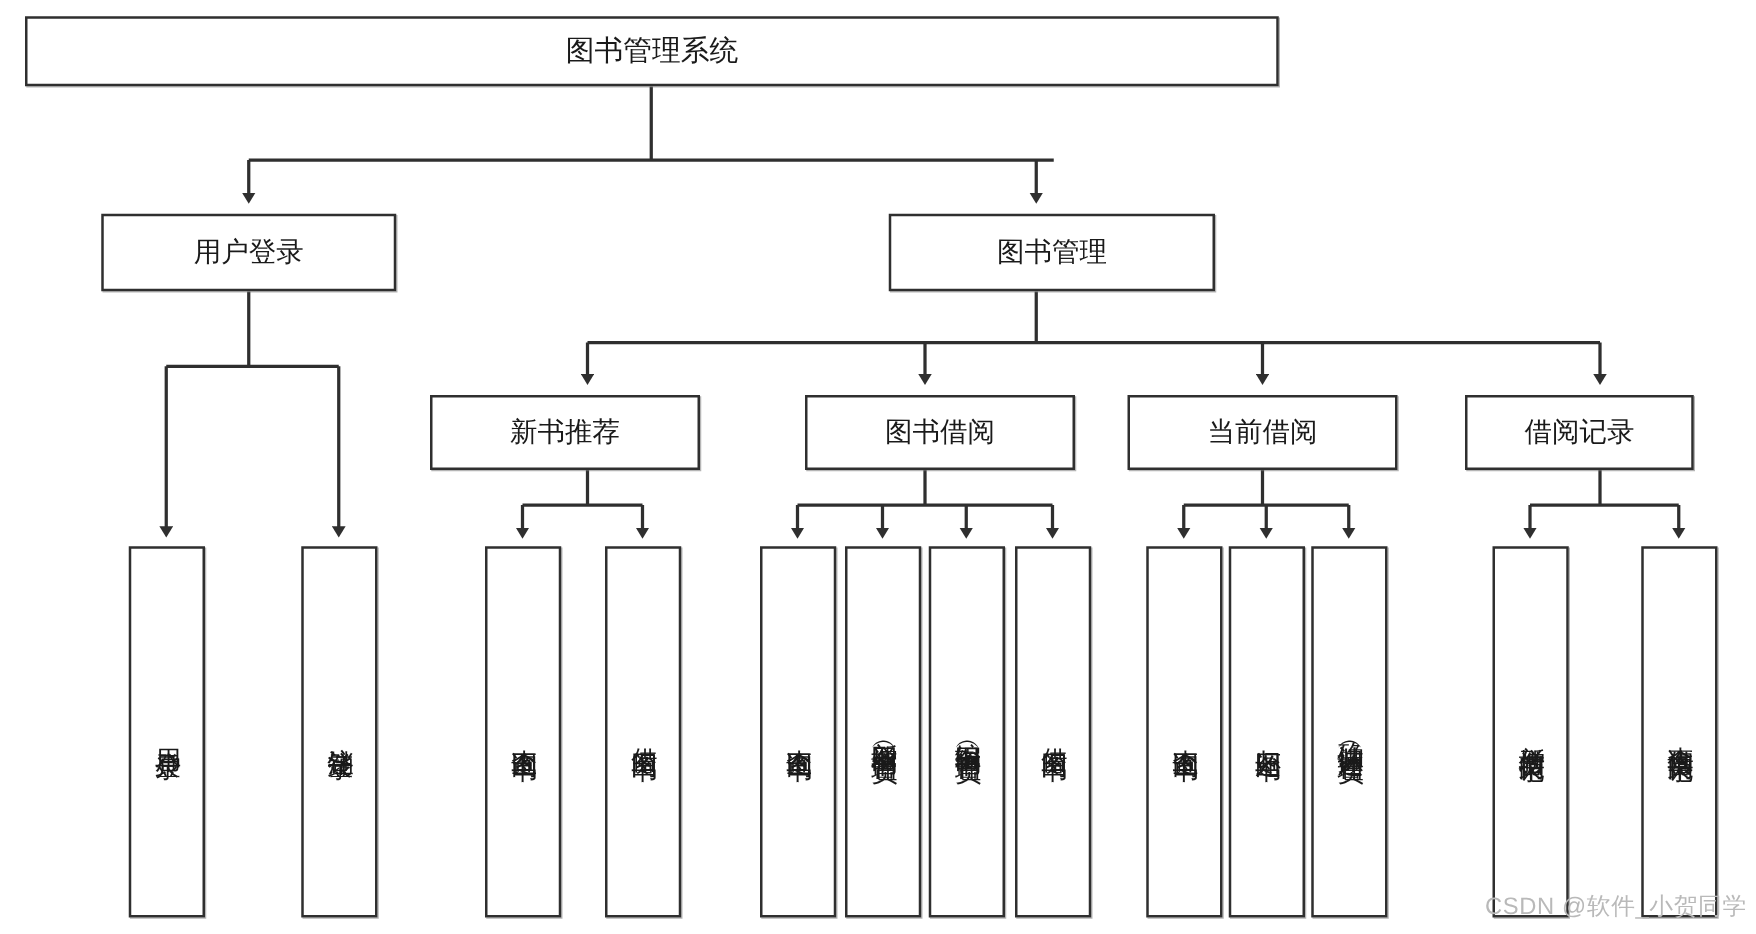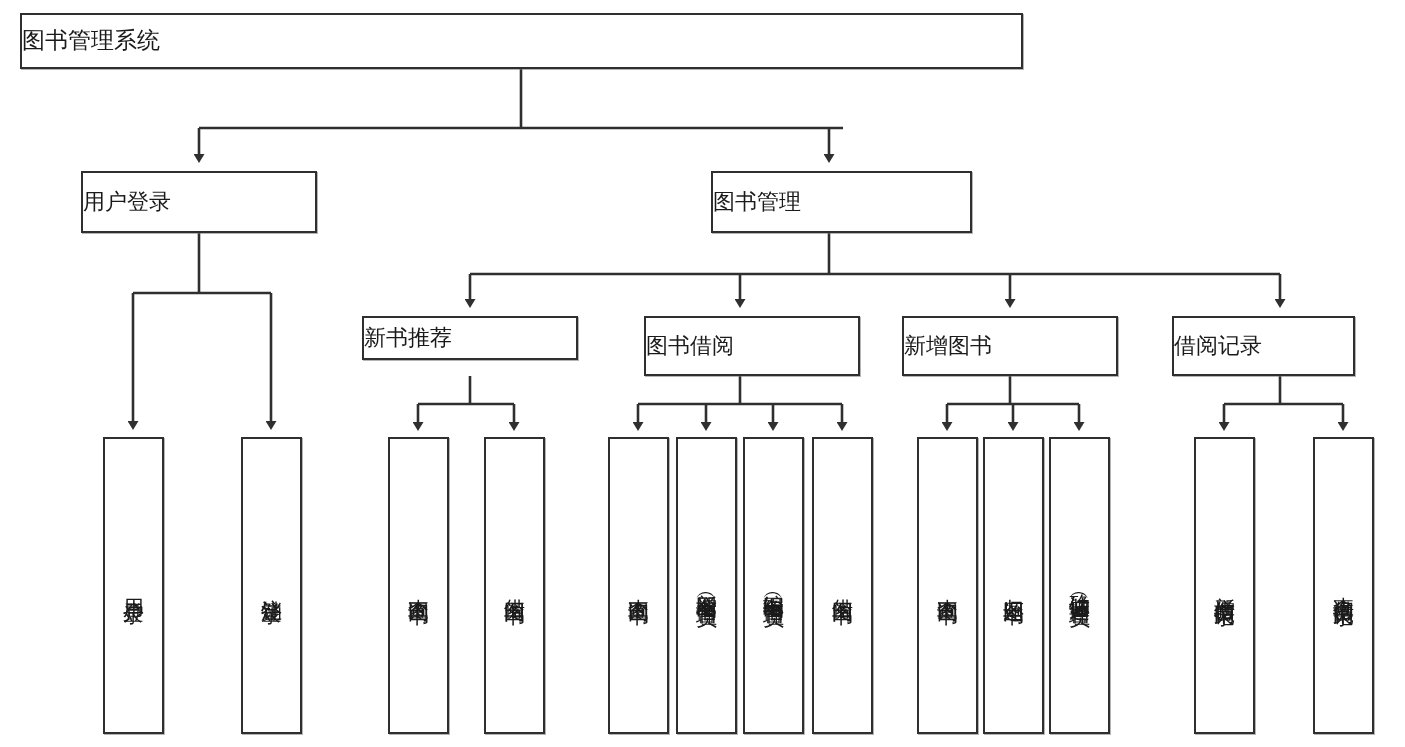--- a/index.html
+++ b/index.html
@@ -25,20 +25,21 @@
     height: 747px;
     pointer-events: none;
   }
   .node {
     position: absolute;
     box-sizing: border-box;
     border: 2px solid #2f2f2f;
     background: #ffffff;
     display: flex;
     align-items: center;
+    justify-content: center;
     color: #1a1a1a;
     box-shadow: 1px 1px 0 rgba(120,120,120,0.55);
   }
   .node .label {
     display: block;
     text-align: center;
     line-height: 1.18;
     white-space: pre;
   }
   .node.h .label {
@@ -128,28 +129,28 @@
     <span class="label">图书管理系统</span>
   </div>
 
   <div class="node h" style="left:81px; top:171px; width:236px; height:62px;">
     <span class="label">用户登录</span>
   </div>
   <div class="node h" style="left:711px; top:171px; width:261px; height:62px;">
     <span class="label">图书管理</span>
   </div>
 
-  <div class="node h" style="left:362px; top:316px; width:216px; height:44px;">
+  <div class="node h" style="left:344px; top:316px; width:216px; height:60px;">
     <span class="label">新书推荐</span>
   </div>
   <div class="node h" style="left:644px; top:316px; width:216px; height:60px;">
     <span class="label">图书借阅</span>
   </div>
   <div class="node h" style="left:902px; top:316px; width:216px; height:60px;">
-    <span class="label">新增图书</span>
+    <span class="label">当前借阅</span>
   </div>
   <div class="node h" style="left:1172px; top:316px; width:183px; height:60px;">
     <span class="label">借阅记录</span>
   </div>
 
   <div class="node v" style="left:103px; top:437px; width:61px; height:297px;">
     <span class="label">用户登录</span>
   </div>
   <div class="node v" style="left:241px; top:437px; width:61px; height:297px;">
     <span class="label">注销登录</span>
@@ -185,14 +186,15 @@
     <span class="label">确认归还（管理员）</span>
   </div>
 
   <div class="node v" style="left:1194px; top:437px; width:61px; height:297px;">
     <span class="label">新增借阅记录</span>
   </div>
   <div class="node v" style="left:1313px; top:437px; width:61px; height:297px;">
     <span class="label">查询借阅记录</span>
   </div>
 
+  <div id="watermark">CSDN @软件_小贺同学</div>
 
 </div>
 
 </body></html>

